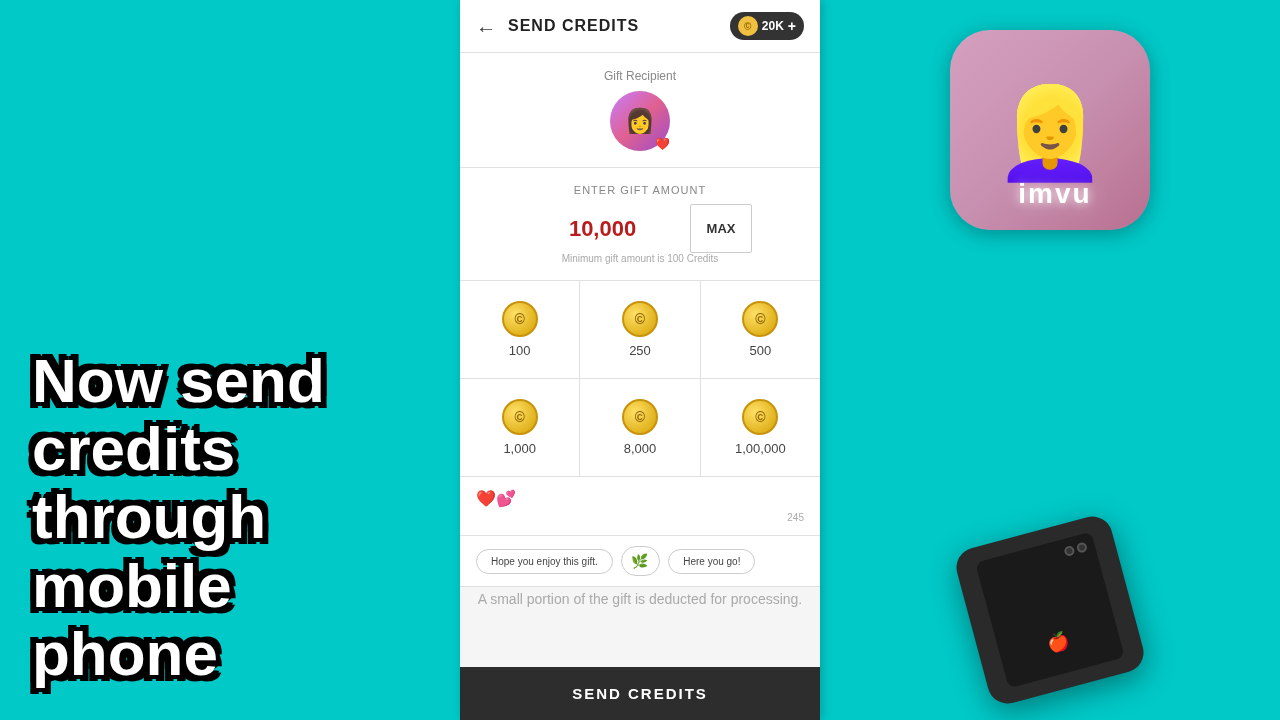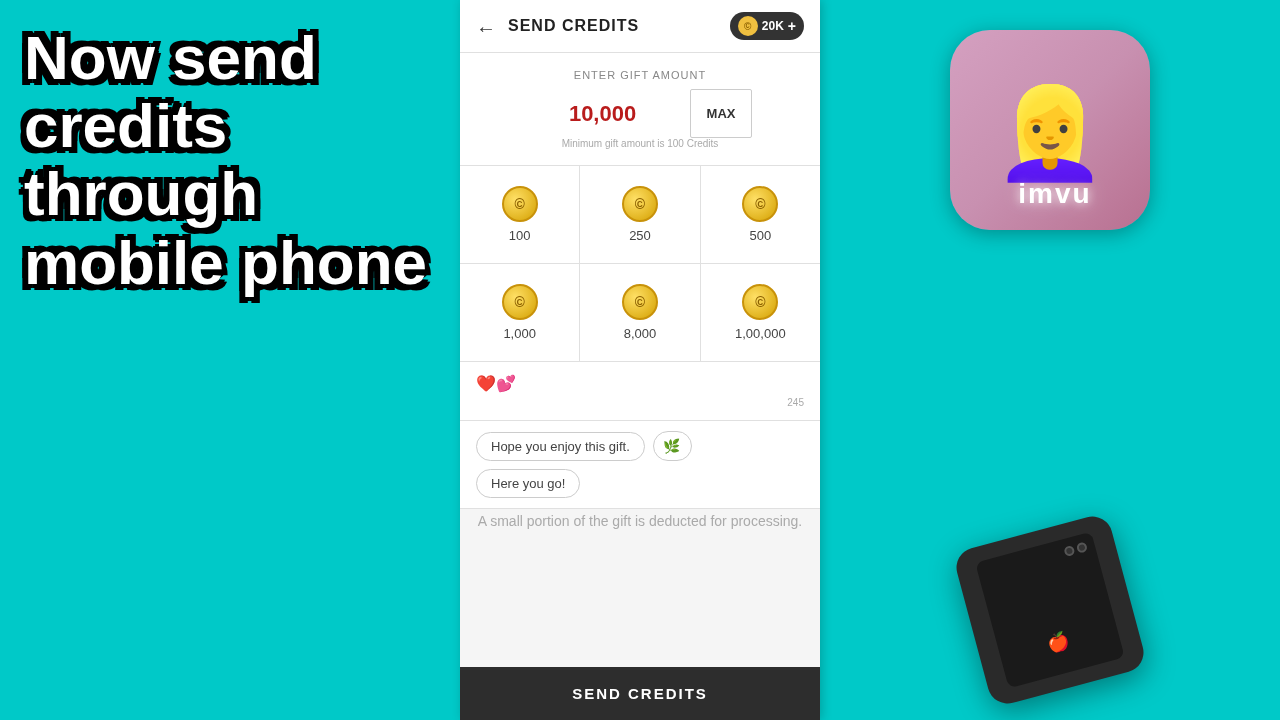--- a/index.html
+++ b/index.html
@@ -11,23 +11,23 @@
       font-family: Arial, sans-serif;
       background: #00C9C8;
     }
 
     
     .left-panel {
       width: 460px;
       height: 720px;
       background: #00C9C8;
       display: flex;
-      align-items: flex-start;
-      justify-content: center;
-      padding: 24px;
+      align-items: flex-end;
+      justify-content: center;
+      padding: 32px;
     }
     .left-text {
       font-size: 62px;
       font-weight: 900;
       color: white;
       text-shadow:
         4px 4px 0 #000,
         -4px -4px 0 #000,
         4px -4px 0 #000,
         -4px 4px 0 #000,
@@ -254,21 +254,21 @@
       gap: 8px;
       align-items: center;
       flex-wrap: wrap;
       border-bottom: 1px solid #e0e0e0;
     }
     .quick-msg-btn {
       background: white;
       border: 1px solid #ccc;
       border-radius: 20px;
       padding: 6px 14px;
-      font-size: 13px;
+      font-size: 10px;
       color: #444;
       cursor: pointer;
       white-space: nowrap;
     }
     .quick-msg-icon {
       background: white;
       border: 1px solid #ccc;
       border-radius: 20px;
       padding: 6px 10px;
       font-size: 14px;
@@ -387,20 +387,29 @@
   <div class="phone-header">
     <span class="back-arrow">←</span>
     <span class="header-title">SEND CREDITS</span>
     <div class="credits-badge">
       <div class="credits-icon">©</div>
       <span class="credits-amount">20K</span>
       <span class="credits-plus">+</span>
     </div>
   </div>
 
+  <div class="recipient-section">
+    <span class="recipient-label">Gift Recipient</span>
+    <div class="avatar-container">
+      <div class="avatar-circle">
+        <span class="avatar-inner">👩</span>
+      </div>
+      <span class="avatar-badge">❤️</span>
+    </div>
+  </div>
 
   <div class="amount-section">
     <span class="amount-label">ENTER GIFT AMOUNT</span>
     <div class="amount-row">
       <input class="amount-input" type="text" value="10,000" style="">
       <button class="max-button">MAX</button>
     </div>
     <span class="amount-hint">Minimum gift amount is 100 Credits</span>
   </div>
 

